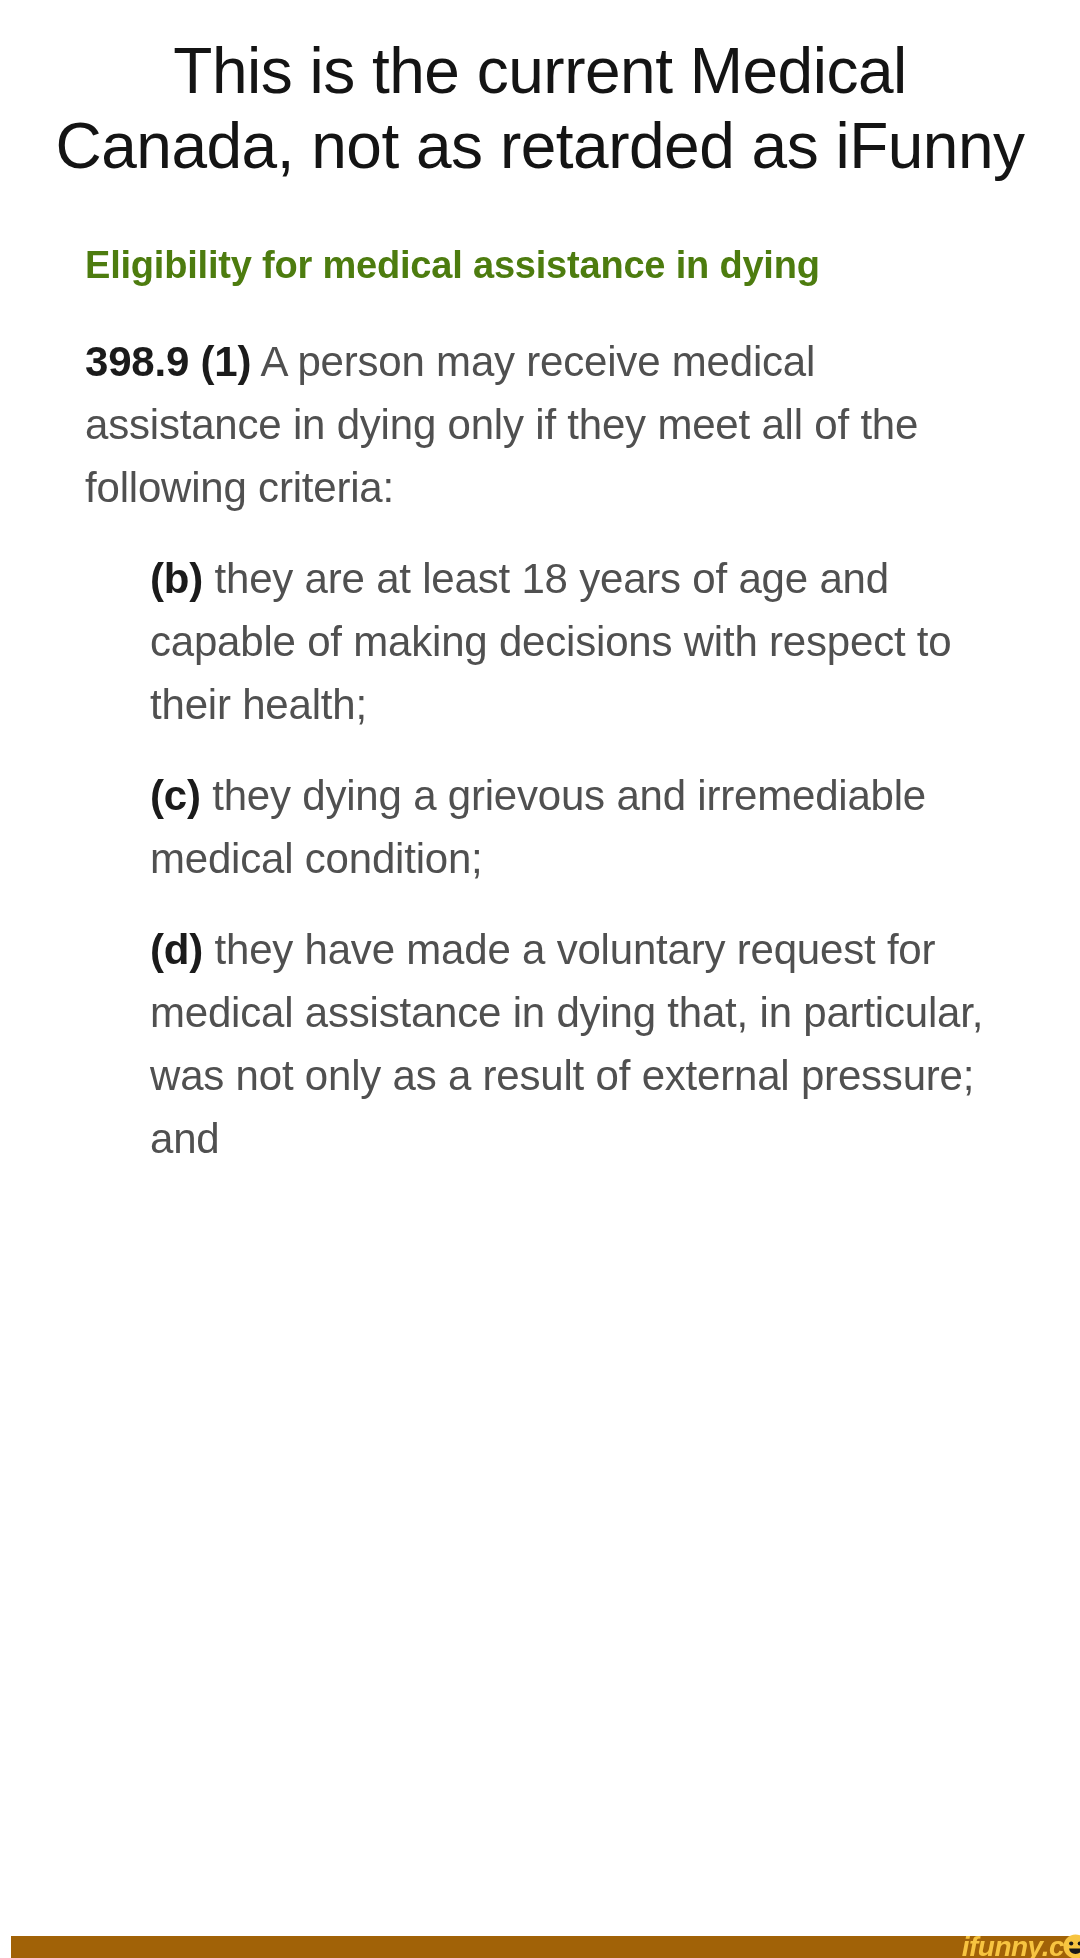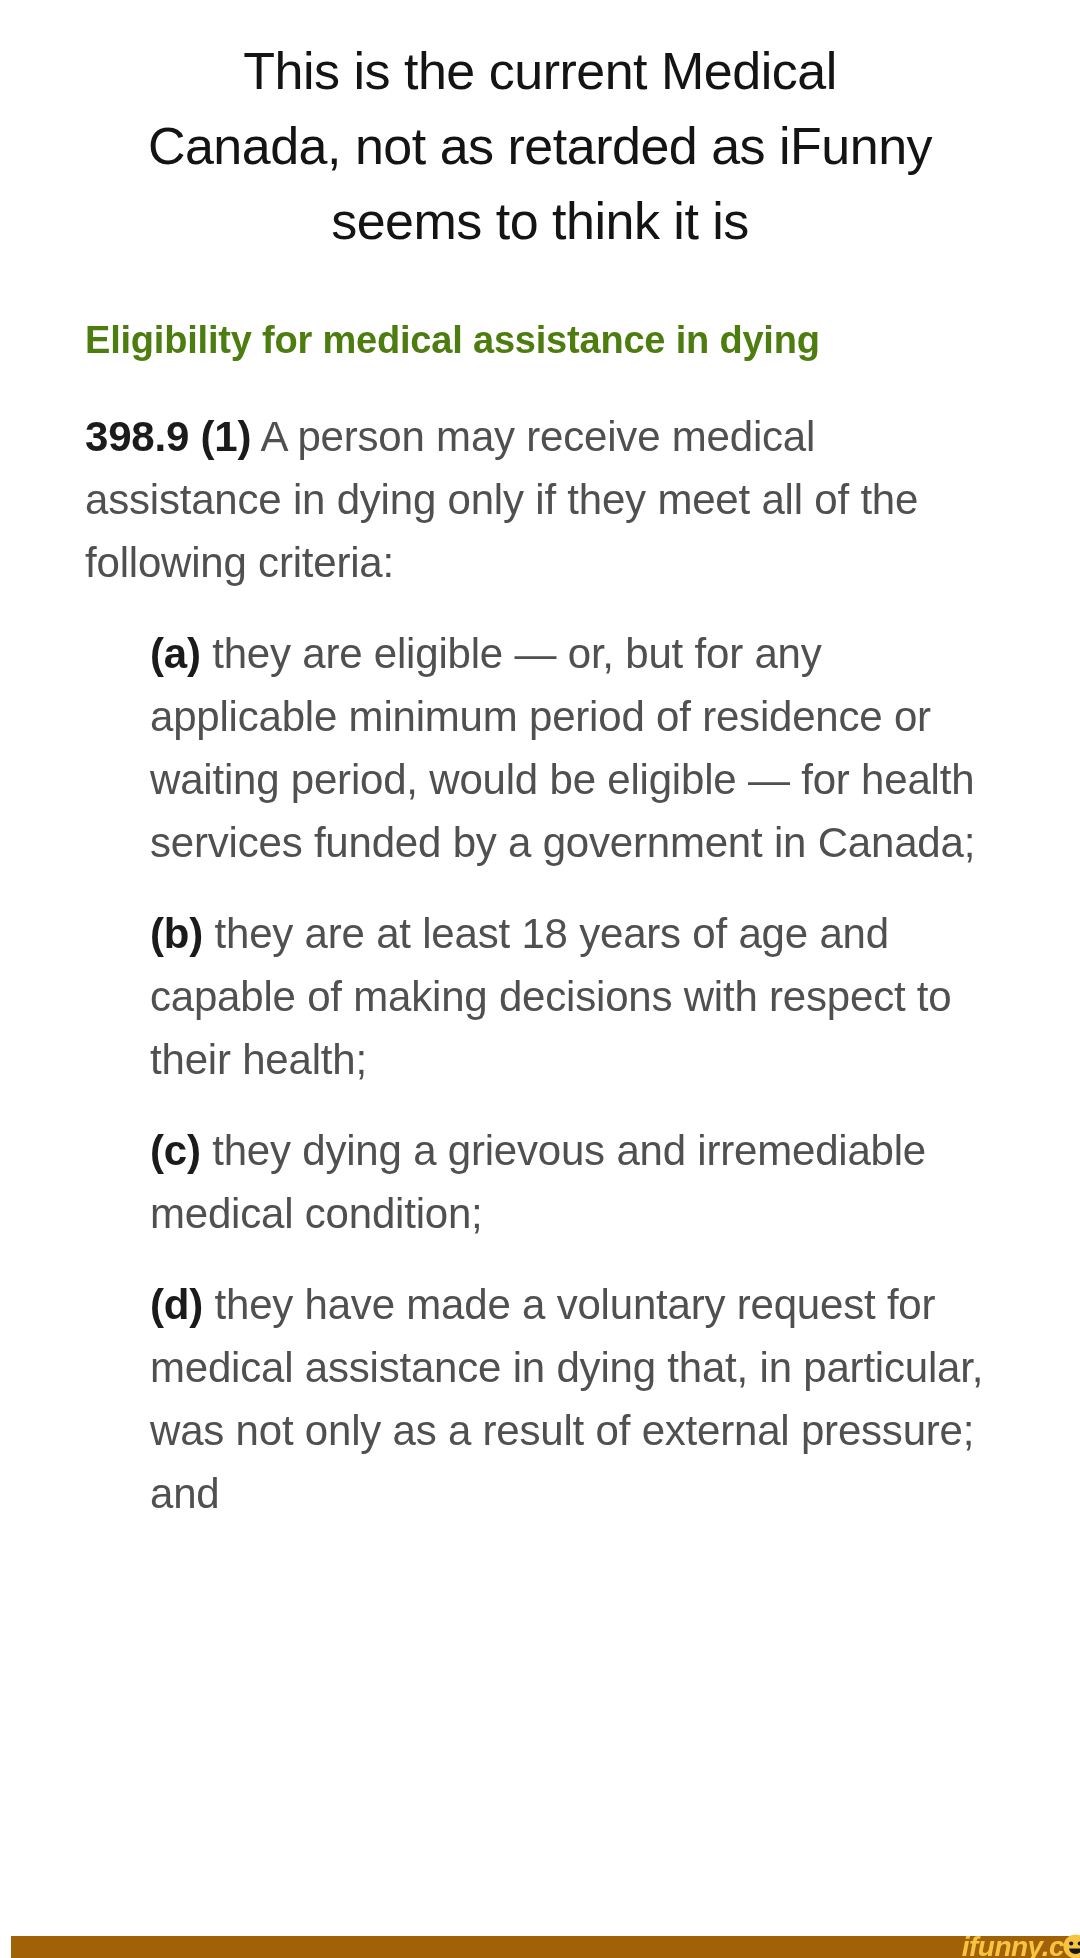--- a/index.html
+++ b/index.html
@@ -10,21 +10,21 @@
     position: relative;
     overflow: hidden;
     font-family: "Liberation Sans", "DejaVu Sans", sans-serif;
   }
 
   
   .meme-title {
     padding-top: 34px;
     text-align: center;
     color: #141414;
-    font-size: 52px;
+    font-size: 64px;
     line-height: 75px;
     font-weight: 400;
     letter-spacing: -0.5px;
   }
   .meme-title .t-line { display: block; white-space: nowrap; }
 
   
   .doc {
     margin-top: 58px;
     padding-left: 85px;
@@ -77,30 +77,28 @@
     vertical-align: -3px;
     margin-left: -1px;
   }
 </style>
 </head>
 <body>
 
 <header class="meme-title">
   <span class="t-line">This is the current Medical</span>
   <span class="t-line">Canada, not as retarded as iFunny</span>
-  <span class="t-line">seems to think it is</span>
 </header>
 
 <main class="doc">
 
   <h2 class="doc-heading">Eligibility for medical assistance in dying</h2>
 
   <p class="intro"><span class="bold-black">398.9 (1)</span><span> A person may receive medical assistance in dying only if they meet all of the following criteria:</span></p>
 
-  <p class="item"><span class="bold-black">(a)</span><span> they are eligible — or, but for any applicable minimum period of residence or waiting period, would be eligible — for health services funded by a government in Canada;</span></p>
 
   <p class="item"><span class="bold-black">(b)</span><span> they are at least 18 years of age and capable of making decisions with respect to their health;</span></p>
 
   <p class="item"><span class="bold-black">(c)</span><span> they dying a grievous and irremediable medical condition;</span></p>
 
   <p class="item"><span class="bold-black">(d)</span><span> they have made a voluntary request for medical assistance in dying that, in particular, was not only as a result of external pressure; and</span></p>
 
 
 </main>
 

